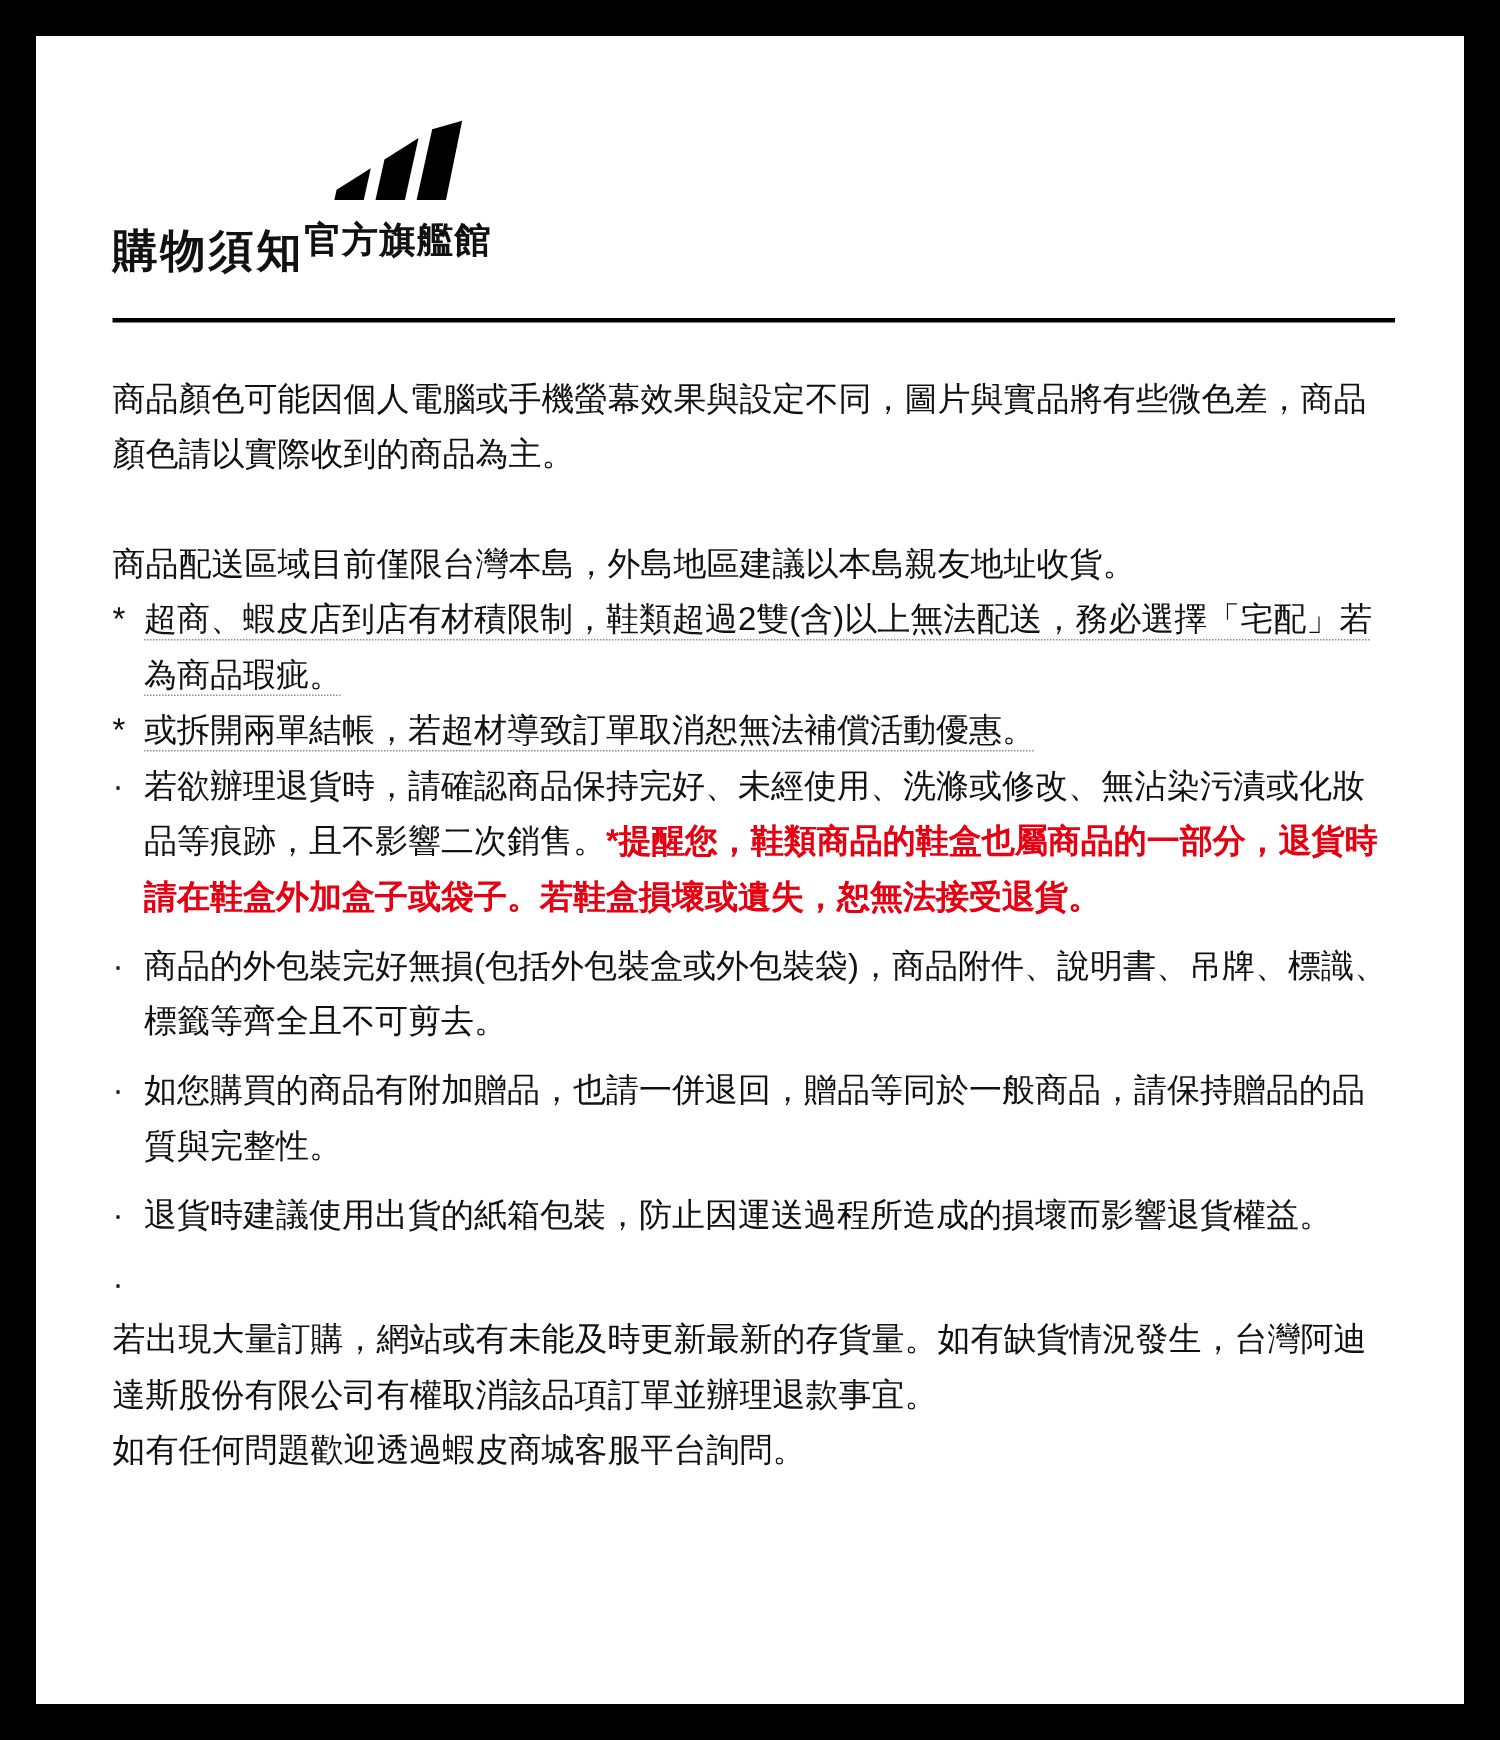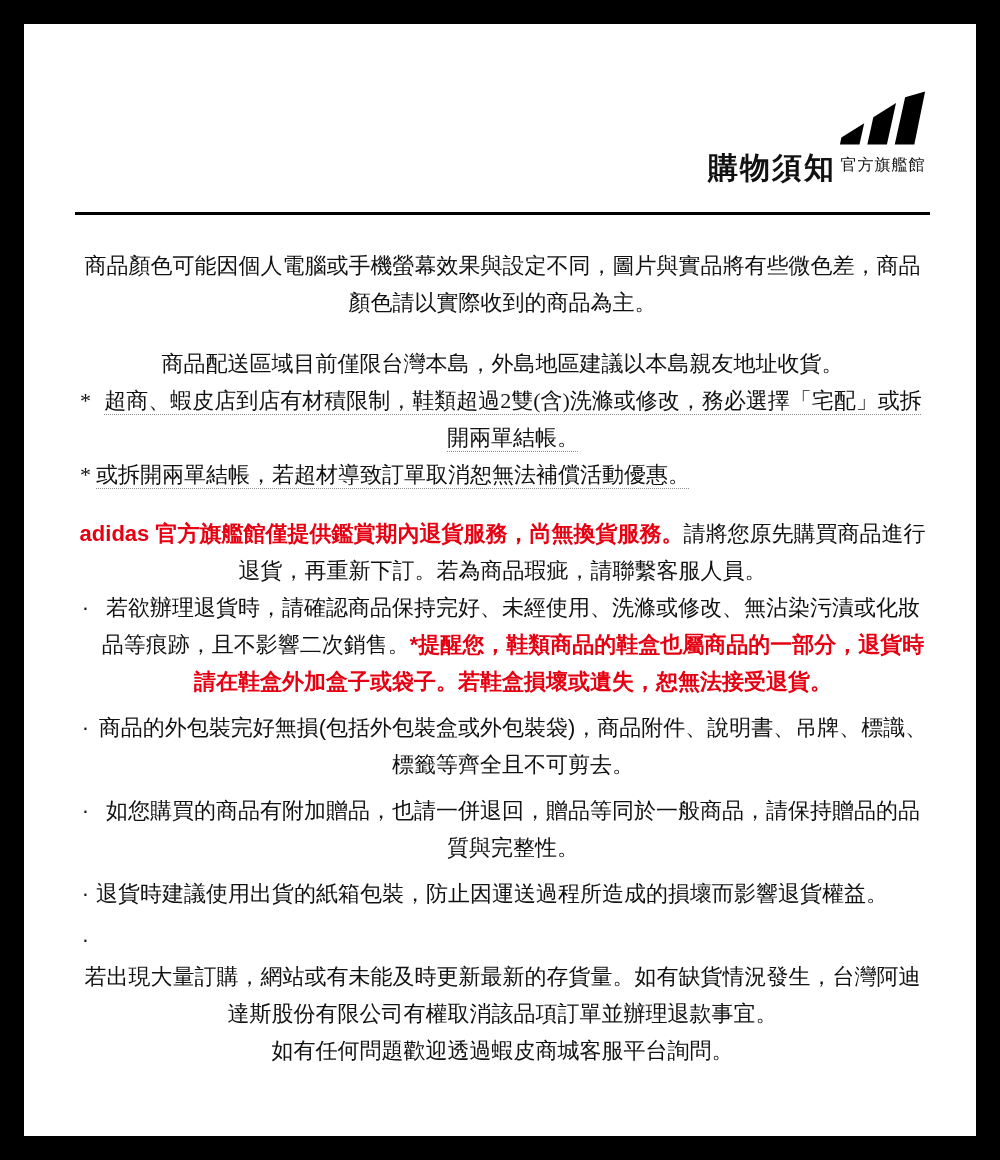--- a/index.html
+++ b/index.html
@@ -7,32 +7,32 @@
     box-sizing:border-box;
     width:1000px;height:1160px;
     border:24px solid #000;
     background:#fff;
     padding:48px 46px 0 51px;
     overflow:hidden;
     font-family:"Liberation Sans","DejaVu Sans",sans-serif;
     color:#111;
   }
   
-  .header{display:flex;justify-content:flex-end;align-items:flex-end;min-height:112px;}
+  .header{display:flex;justify-content:flex-start;align-items:flex-end;min-height:112px;}
   .title{margin:0;font-size:30px;font-weight:700;letter-spacing:2px;line-height:1.1;}
   .brand{display:flex;flex-direction:column;align-items:center;margin-bottom:8px;}
   .brand svg{display:block;width:94px;height:64px;}
-  .brand-caption{margin-top:8px;font-size:16px;font-weight:400;letter-spacing:1px;white-space:nowrap;}
+  .brand-caption{margin-top:8px;font-size:24px;font-weight:700;letter-spacing:1px;white-space:nowrap;}
   
   .divider{border:none;border-top:3px solid #000;margin:28px 0 0 0;}
   
-  .body-text{font-size:22px;line-height:37px;text-align:center;}
+  .body-text{font-size:22px;line-height:37px;}
   .para{margin:0;}
   .mt-lg{margin-top:32px;}
-  .mt-md{margin-top:24px;font-family:Liberation Serif, serif;}
+  .mt-md{margin-top:36px;}
   .mt-red{margin-top:22px;}
   .mt-bullets{margin-top:16px;}
   .mt-stock{}
   .mt-contact{margin-top:0;}
   .red{color:#e60012;font-weight:700;}
   .dotted{
     text-decoration-line:underline;
     text-decoration-style:dotted;
     text-decoration-color:#8f8f8f;
     text-decoration-thickness:1px;
@@ -66,31 +66,28 @@
   <hr class="divider">
 
   <div class="body-text">
 
     <p class="para mt-lg">商品顏色可能因個人電腦或手機螢幕效果與設定不同，圖片與實品將有些微色差，商品顏色請以實際收到的商品為主。</p>
 
     <div class="para mt-md">
       <div>商品配送區域目前僅限台灣本島，外島地區建議以本島親友地址收貨。</div>
       <div class="hang">
         <span class="marker star-marker">*</span>
-        <span class="dotted">超商、蝦皮店到店有材積限制，鞋類超過2雙(含)洗滌或修改，務必選擇「宅配」或拆開兩單結帳。</span>
+        <span class="dotted">超商、蝦皮店到店有材積限制，鞋類超過2雙(含)以上無法配送，務必選擇「宅配」若為商品瑕疵。</span>
       </div>
       <div class="hang">
         <span class="marker star-marker">*</span>
         <span class="dotted">或拆開兩單結帳，若超材導致訂單取消恕無法補償活動優惠。</span>
       </div>
     </div>
 
-    <p class="para mt-red">
-      <span class="red">adidas 官方旗艦館僅提供鑑賞期內退貨服務，尚無換貨服務。</span><span>請將您原先購買商品進行退貨，再重新下訂。若為商品瑕疵，請聯繫客服人員。</span>
-    </p>
 
     <ul class="bullets mt-bullets">
       <li class="hang">
         <span class="marker dot-marker">·</span>
         <span><span>若欲辦理退貨時，請確認商品保持完好、未經使用、洗滌或修改、無沾染污漬或化妝品等痕跡，且不影響二次銷售。</span><span class="red">*提醒您，鞋類商品的鞋盒也屬商品的一部分，退貨時請在鞋盒外加盒子或袋子。若鞋盒損壞或遺失，恕無法接受退貨。</span></span>
       </li>
       <li class="hang">
         <span class="marker dot-marker">·</span>
         <span><span>商品的外包裝完好無損(包括外包裝盒或外包裝袋)，商品附件、說明書、吊牌、標識、標籤等齊全且不可剪去。</span><span class="red"></span></span>
       </li>

